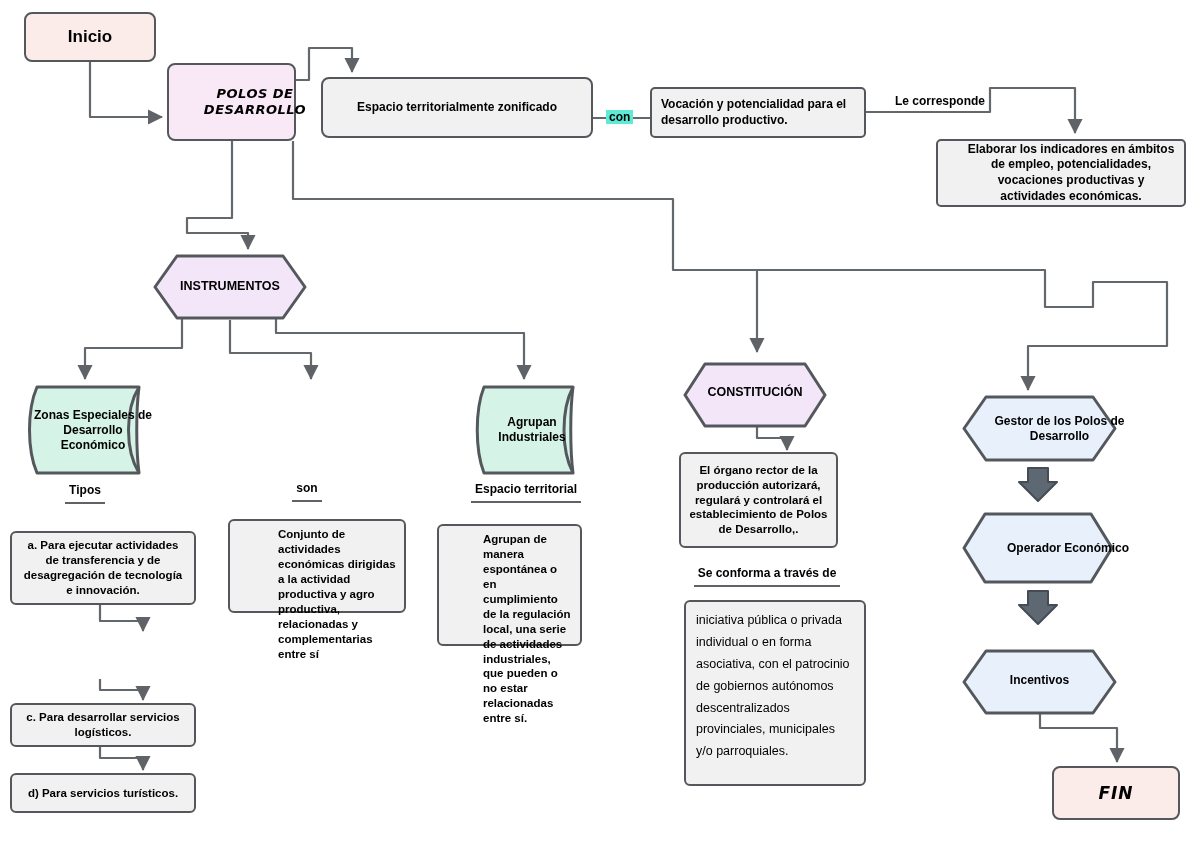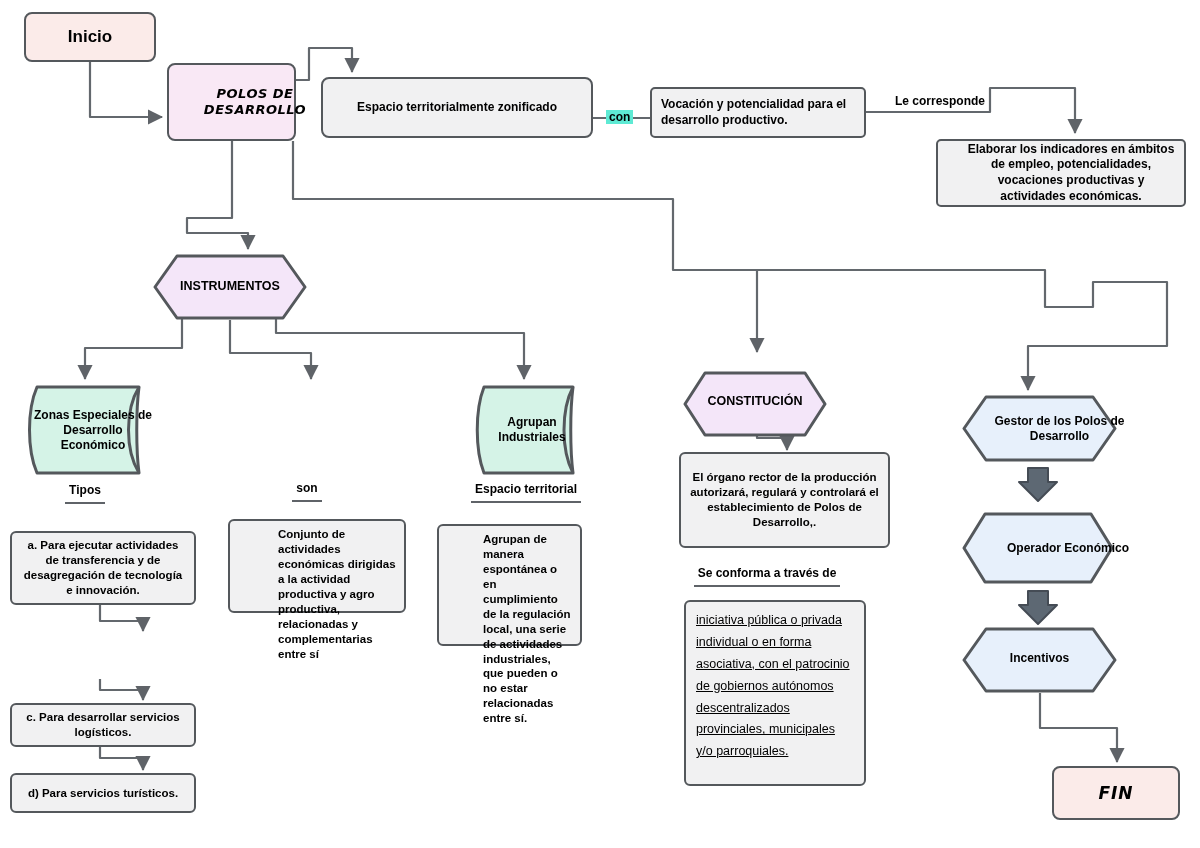--- a/index.html
+++ b/index.html
@@ -12,21 +12,21 @@
   .pink{background:#f9e8f5;}
   .graybox{background:#f1f1f2;border-radius:6px;}
   .start-label{font-size:17px;font-weight:bold;}
   .marker-font{font-family:"DejaVu Sans",sans-serif;font-weight:bold;font-style:italic;letter-spacing:.5px;}
   .polos-label{font-size:13px;text-align:center;line-height:1.25;padding-left:47px;}
   .fin-label{font-size:17px;letter-spacing:1px;}
   .para{font-size:11.5px;font-weight:bold;line-height:1.3;padding:6px 8px;}
   .para.center{text-align:center;}
   .para.left{text-align:left;justify-content:flex-start;}
   .para12{font-size:12px;font-weight:bold;line-height:1.3;padding:6px 9px;}
-  .loose{font-size:12.5px;font-weight:normal;line-height:1.75;padding:8px 10px;text-align:left;text-decoration:underline;}
+  .loose{font-size:12.5px;font-weight:normal;line-height:1.75;padding:8px 10px;text-align:left;}
   .shape{position:absolute;}
   .shape svg{position:absolute;left:0;top:0;}
   .shape-label{position:absolute;left:0;top:0;width:100%;height:100%;display:flex;align-items:center;
                justify-content:center;text-align:center;font-weight:bold;font-size:12px;line-height:1.25;}
   .hex-label{font-size:12.5px;}
   .underlabel{position:absolute;text-align:center;font-size:12px;font-weight:bold;}
   .underlabel span{display:inline-block;border-bottom:2.5px solid #5f6368;padding:0 4px 5px;}
   .edge-label{position:absolute;font-size:12px;font-weight:bold;background:#5eead4;padding:0 3px;}
 </style>
 </head>
@@ -131,28 +131,28 @@
     <span class="para center">d) Para servicios turísticos.</span>
   </div>
 
   <div class="node box graybox" style="left:228px;top:519px;width:178px;height:94px;justify-content:flex-start;align-items:flex-start;padding-left:40px;">
     <span class="para left">Conjunto de actividades económicas dirigidas a la actividad productiva y agro productiva, relacionadas y complementarias entre sí</span>
   </div>
   <div class="node box graybox" style="left:437px;top:524px;width:145px;height:122px;justify-content:flex-start;align-items:flex-start;padding-left:36px;">
     <span class="para left">Agrupan de manera espontánea o en cumplimiento de la regulación local, una serie de actividades industriales, que pueden o no estar relacionadas entre sí.</span>
   </div>
 
-  <div class="shape" style="left:683px;top:371px;width:144px;height:62px;">
+  <div class="shape" style="left:683px;top:362px;width:144px;height:62px;">
     <svg width="144" height="66">
       <polygon points="22,2 122,2 142,33 122,64 22,64 2,33" fill="#f4e6f9" stroke="#54585c" stroke-width="3" stroke-linejoin="round"></polygon>
     </svg>
     <span class="shape-label hex-label">CONSTITUCIÓN</span>
   </div>
 
-  <div class="node box graybox" style="left:679px;top:452px;width:211px;height:96px;">
+  <div class="node box graybox" style="left:679px;top:452px;width:159px;height:96px;">
     <span class="para center">El órgano rector de la producción autorizará, regulará y controlará el establecimiento de Polos de Desarrollo,.</span>
   </div>
 
   <div class="underlabel" style="left:678px;top:566px;width:178px;">
     <span>Se conforma a través de</span>
   </div>
 
   <div class="node box graybox" style="left:684px;top:600px;width:182px;height:186px;justify-content:flex-start;align-items:flex-start;">
     <span class="loose">iniciativa pública o privada individual o en forma asociativa, con el patrocinio de gobiernos autónomos descentralizados provinciales, municipales y/o parroquiales.</span>
   </div>
@@ -164,21 +164,21 @@
     <span class="shape-label" style="padding:0 20px;">Gestor de los Polos de Desarrollo</span>
   </div>
 
   <div class="shape" style="left:962px;top:512px;width:152px;height:72px;">
     <svg width="152" height="72">
       <polygon points="23,2 129,2 150,36 129,70 23,70 2,36" fill="#e7f0fb" stroke="#54585c" stroke-width="3" stroke-linejoin="round"></polygon>
     </svg>
     <span class="shape-label" style="padding:0 30px;">Operador Económico</span>
   </div>
 
-  <div class="shape" style="left:962px;top:627px;width:155px;height:62px;">
+  <div class="shape" style="left:962px;top:649px;width:155px;height:62px;">
     <svg width="155" height="66">
       <polygon points="24,2 131,2 153,33 131,64 24,64 2,33" fill="#e7f0fb" stroke="#54585c" stroke-width="3" stroke-linejoin="round"></polygon>
     </svg>
     <span class="shape-label">Incentivos</span>
   </div>
 
   <div class="node box rose" style="left:1052px;top:766px;width:128px;height:54px;">
     <span class="marker-font fin-label">FIN</span>
   </div>
 

